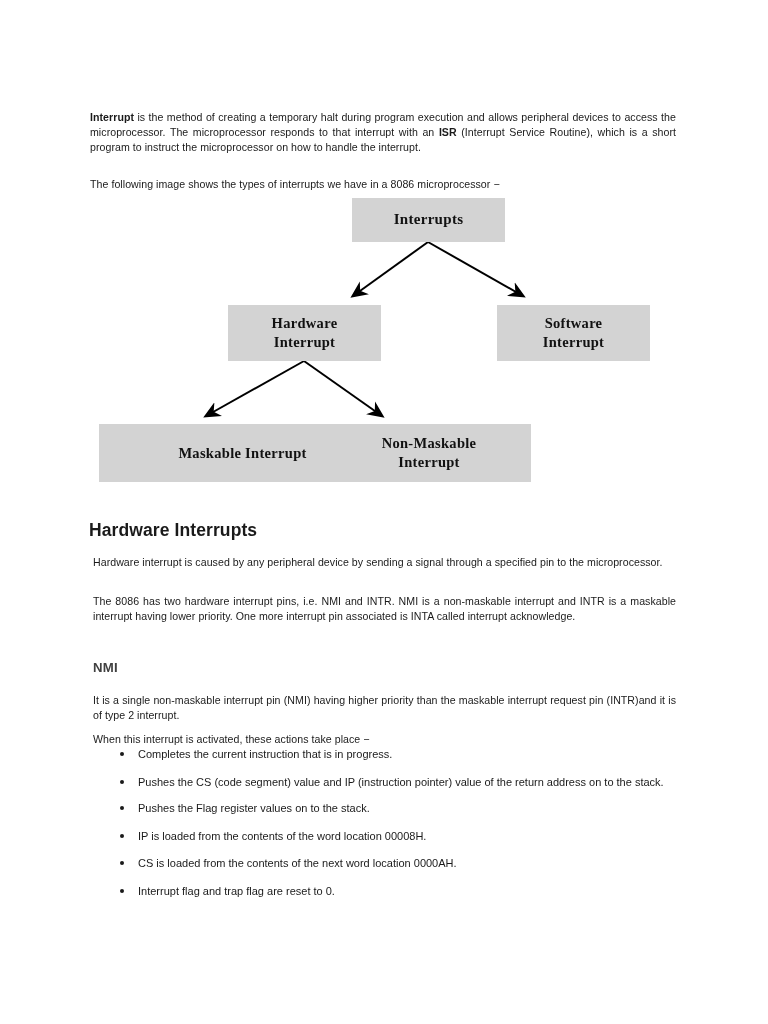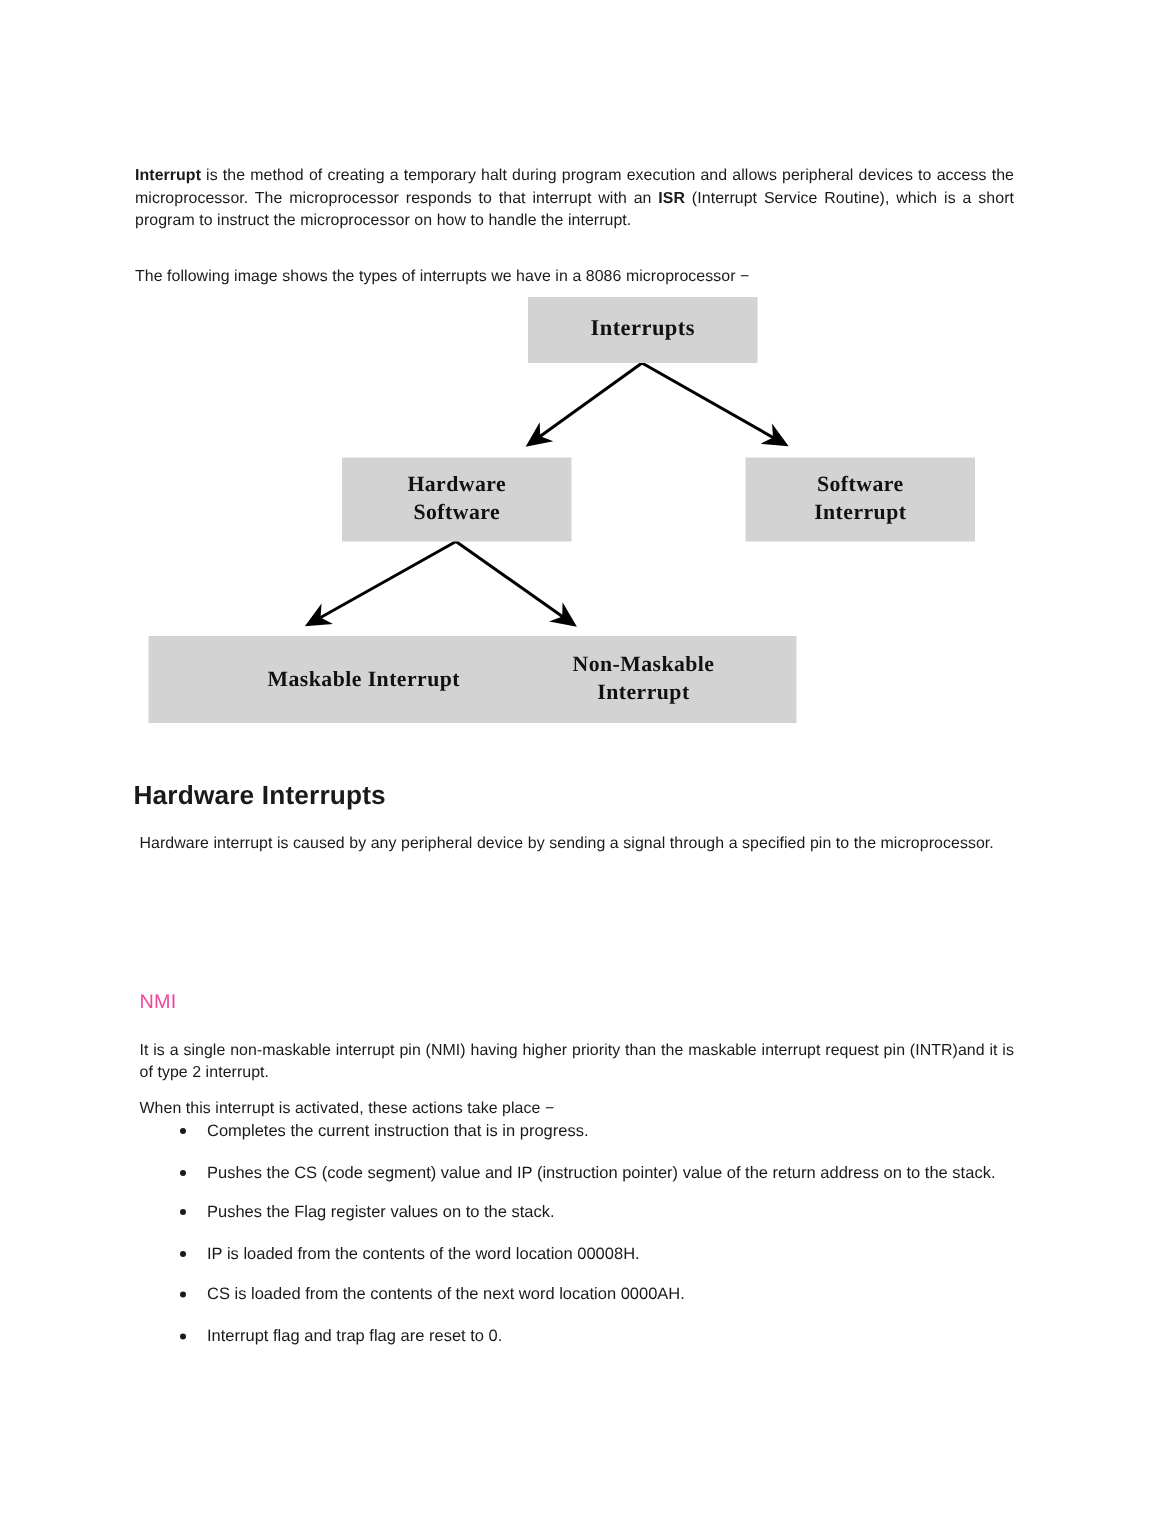--- a/index.html
+++ b/index.html
@@ -45,22 +45,22 @@
     font-size: 17.5px;
     font-weight: bold;
     color: #1a1a1a;
     letter-spacing: 0.1px;
   }
   .h3 {
     position: absolute;
     left: 93px;
     top: 647px;
     font-size: 13.2px;
-    font-weight: normal;
-    color: #ec4899;
+    font-weight: bold;
+    color: #404040;
     letter-spacing: 0.2px;
   }
 
   .para-hw1 { left: 93px; top: 544px; width: 583px; }
   .para-hw2 { left: 93px; top: 583px; width: 583px; }
   .para-nmi1 { left: 93px; top: 682px; width: 583px; }
   .para-nmi2 { left: 93px; top: 721px; width: 583px; text-align: left; }
 
   
   .bullets {
@@ -149,30 +149,31 @@
 
       <path d="M428,52 L523,106" stroke="#000000" stroke-width="2" fill="none" marker-end="url(#ah)"></path>
 
       <path d="M304,171 L206,226" stroke="#000000" stroke-width="2" fill="none" marker-end="url(#ah)"></path>
 
       <path d="M304,171 L382,226" stroke="#000000" stroke-width="2" fill="none" marker-end="url(#ah)"></path>
     </svg>
 
     <div class="node node-root">Interrupts</div>
     <div class="node node-hw" style="white-space:pre-line">Hardware
-Software</div>
+Interrupt</div>
     <div class="node node-sw" style="white-space:pre-line">Software
 Interrupt</div>
     <div class="node node-mask" style="white-space:pre-line">Maskable Interrupt</div>
     <div class="node node-nmask" style="white-space:pre-line">Non-Maskable
 Interrupt</div>
   </div>
 
   <h2 class="h2">Hardware Interrupts</h2>
   <p class="para para-hw1">Hardware interrupt is caused by any peripheral device by sending a signal through a specified pin to the microprocessor.</p>
+  <p class="para para-hw2">The 8086 has two hardware interrupt pins, i.e. NMI and INTR. NMI is a non-maskable interrupt and INTR is a maskable interrupt having lower priority. One more interrupt pin associated is INTA called interrupt acknowledge.</p>
 
   <h3 class="h3">NMI</h3>
   <p class="para para-nmi1">It is a single non-maskable interrupt pin (NMI) having higher priority than the maskable interrupt request pin (INTR)and it is of type 2 interrupt.</p>
   <p class="para para-nmi2">When this interrupt is activated, these actions take place −</p>
 
   <div class="bullets">
     <div class="bullet-row">
       <span class="bullet-dot"></span>
       <span>Completes the current instruction that is in progress.</span>
     </div>

